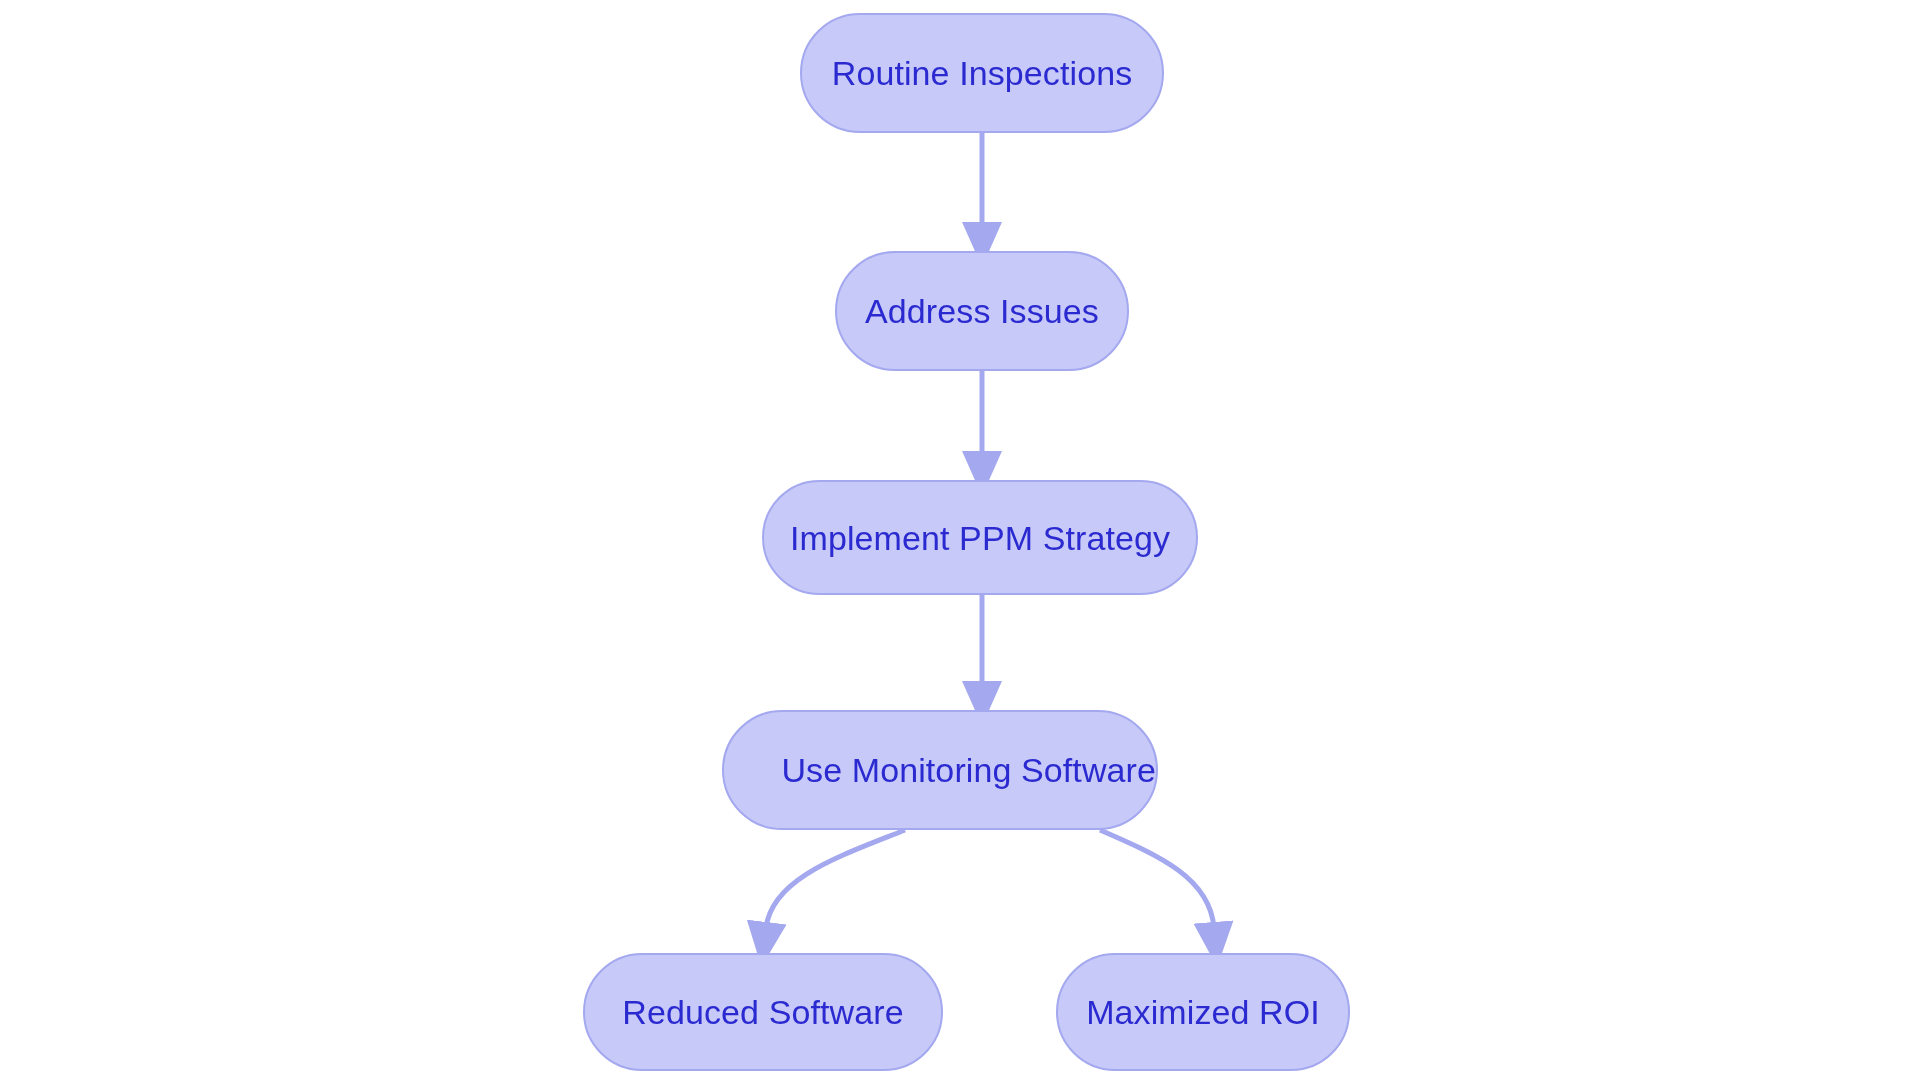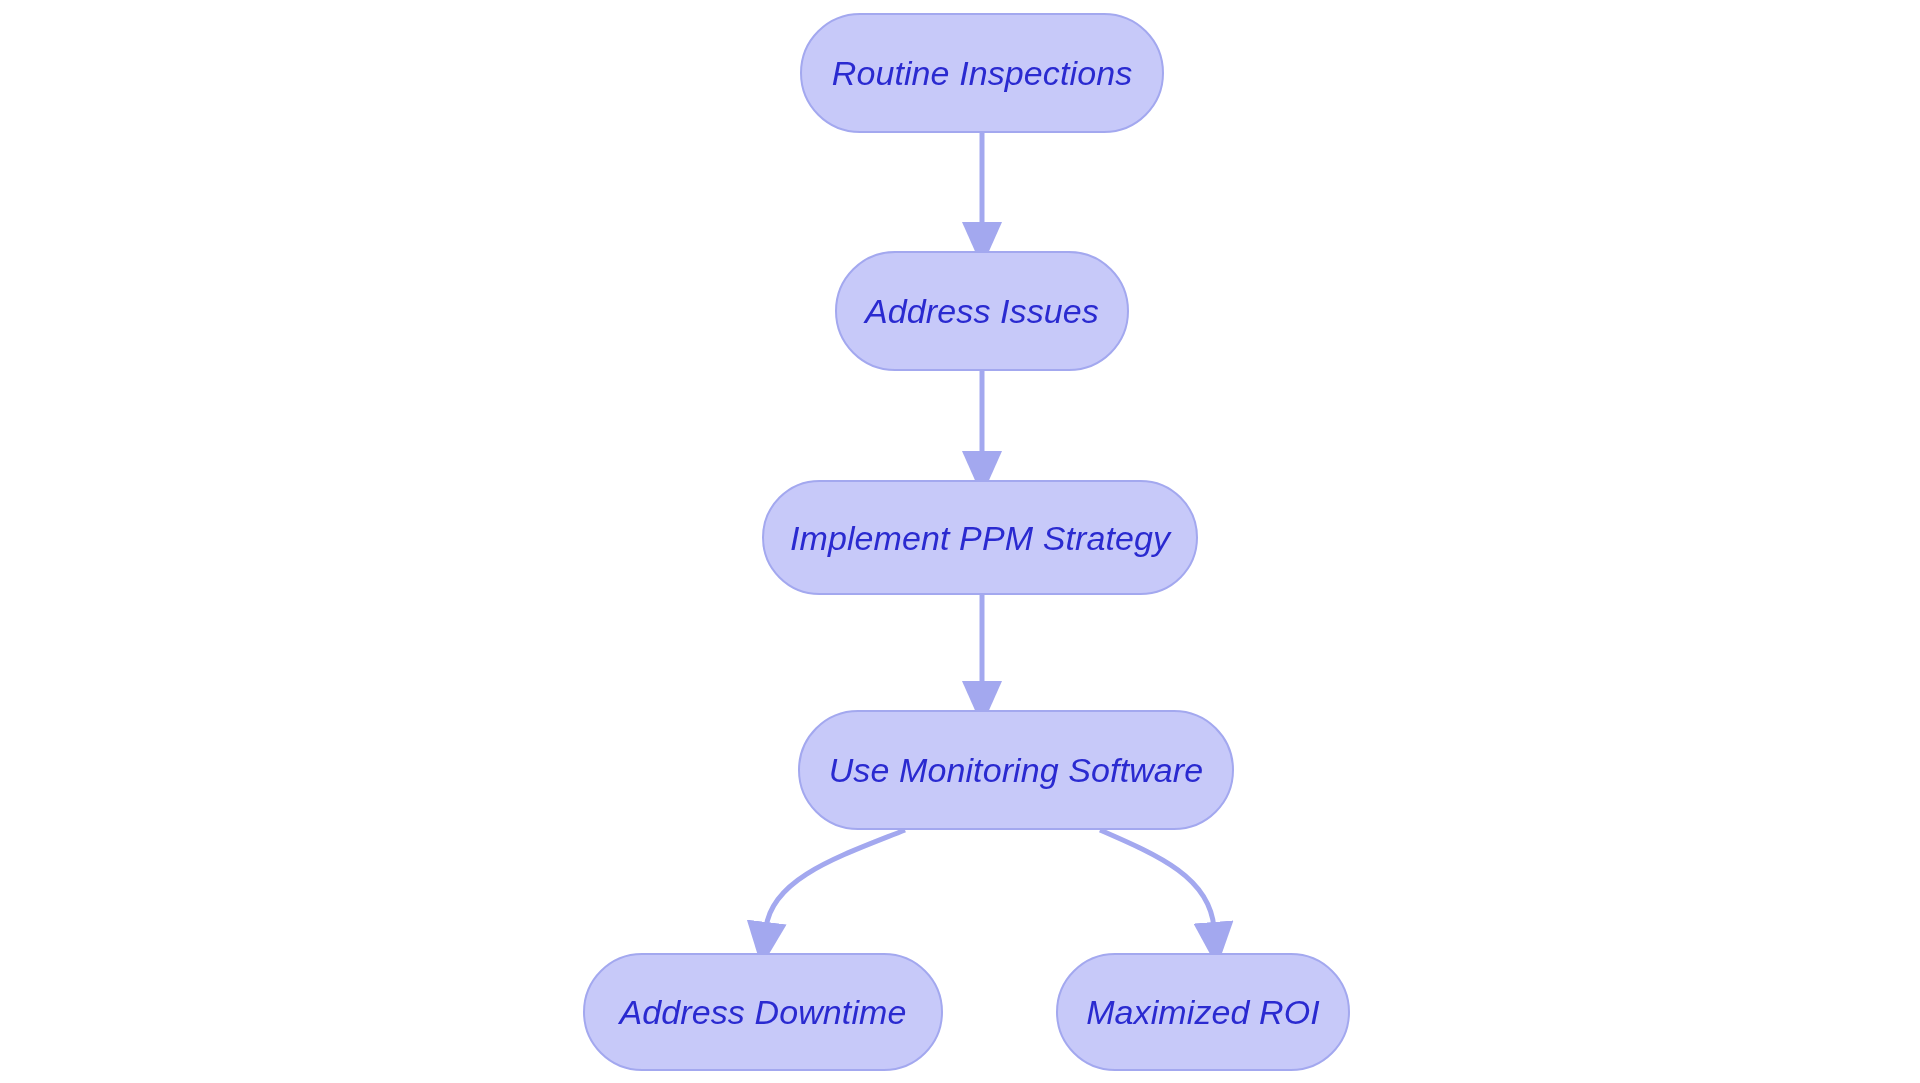--- a/index.html
+++ b/index.html
@@ -38,27 +38,26 @@
     z-index: 2;
   }
   .node-label {
     color: #2a2ad0;
     font-family: "Liberation Sans", sans-serif;
     font-size: 34px;
     font-weight: 400;
     letter-spacing: 0.1px;
     white-space: nowrap;
     line-height: 1;
-    font-style: italic;
   }
   
   #node-routine-inspections   { left: 800px;  top: 13px;  width: 364px; height: 120px; }
   #node-address-issues        { left: 835px;  top: 251px; width: 294px; height: 120px; }
   #node-implement-ppm         { left: 762px;  top: 480px; width: 436px; height: 115px; }
-  #node-use-monitoring        { left: 798px;  top: 710px; width: 436px; height: 120px; }
+  #node-use-monitoring        { left: 722px;  top: 710px; width: 436px; height: 120px; justify-content: flex-end; }
   #node-reduced-downtime      { left: 583px;  top: 953px; width: 360px; height: 118px; }
   #node-maximized-roi         { left: 1056px; top: 953px; width: 294px; height: 118px; justify-content: center; }
 </style>
 </head>
 <body>
 
 <div id="flowchart-root">
 
   <svg id="edge-layer" viewBox="0 0 1920 1083" xmlns="http://www.w3.org/2000/svg">
     <defs>
@@ -88,20 +87,20 @@
 
   <div class="node" id="node-address-issues">
     <span class="node-label">Address Issues</span>
   </div>
 
   <div class="node" id="node-use-monitoring">
     <span class="node-label">Use Monitoring Software</span>
   </div>
 
   <div class="node" id="node-reduced-downtime">
-    <span class="node-label">Address Downtime</span>
+    <span class="node-label">Reduced Software</span>
   </div>
 
   <div class="node" id="node-maximized-roi">
     <span class="node-label">Maximized ROI</span>
   </div>
 
 </div>
 
 </body></html>

